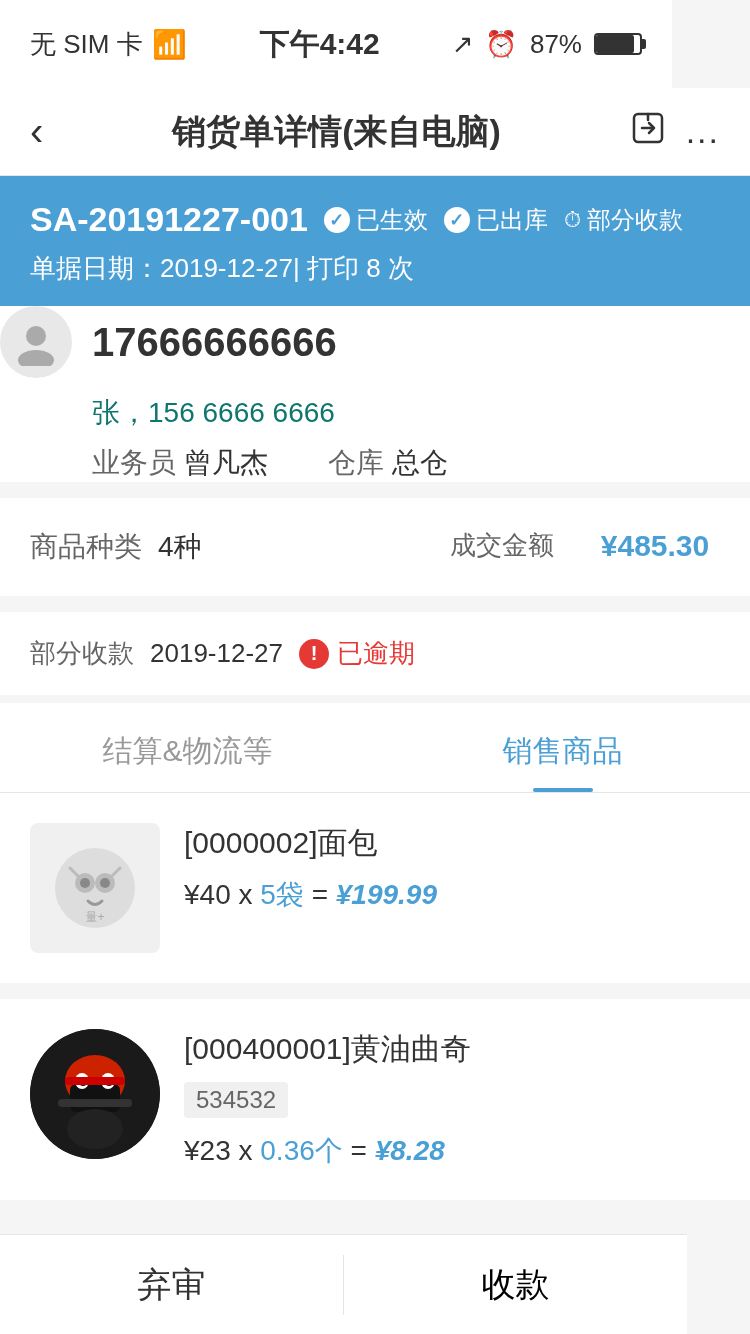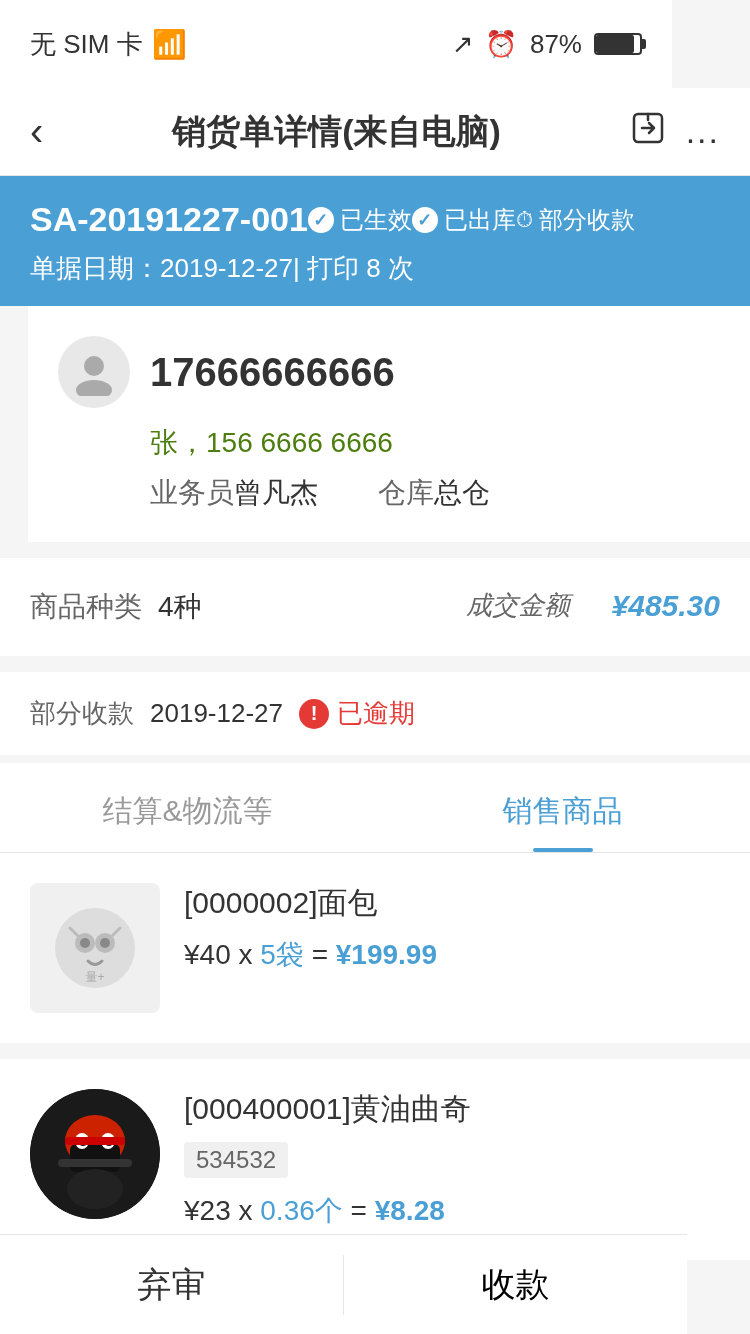--- a/index.html
+++ b/index.html
@@ -96,20 +96,21 @@
       background: #4a9fd5;
       padding: 24px 30px 20px;
     }
     .banner-order-id {
       color: #fff;
       font-size: 34px;
       font-weight: 700;
       margin-bottom: 12px;
       display: flex;
       align-items: center;
+      gap: 16px;
     }
     .badge {
       display: inline-flex;
       align-items: center;
       gap: 6px;
       font-size: 24px;
       color: #fff;
       font-weight: 400;
     }
     .badge-check {
@@ -128,23 +129,21 @@
       font-size: 22px;
     }
     .banner-date {
       color: #fff;
       font-size: 26px;
     }
 
     
     .customer-section {
       background: #fff;
-      padding: 30px;
       margin-bottom: 16px;
-      margin-left: 28px;
     }
     .customer-row {
       display: flex;
       align-items: center;
       margin-bottom: 16px;
     }
     .avatar {
       width: 72px;
       height: 72px;
       border-radius: 50%;
@@ -155,32 +154,33 @@
       margin-right: 20px;
       flex-shrink: 0;
     }
     .customer-phone {
       font-size: 40px;
       font-weight: 600;
       color: #333;
     }
     .customer-name {
       font-size: 28px;
-      color: #4d7c0f;
+      color: #0f766e;
       margin-bottom: 12px;
       padding-left: 92px;
     }
     .customer-meta {
       display: flex;
       gap: 60px;
       padding-left: 92px;
     }
     .meta-item {
       display: flex;
       align-items: center;
+      gap: 8px;
       font-size: 28px;
       color: #333;
     }
     .meta-label {
       color: #666;
     }
 
     
     .summary-section {
       background: #fff;
@@ -203,34 +203,33 @@
       font-size: 28px;
     }
     .summary-right {
       display: flex;
       flex-direction: column;
       gap: 10px;
       align-items: flex-end;
     }
     .summary-row {
       display: flex;
-      gap: 20px;
-      align-items: center;
-      font-style: italic;
+      gap: 36px;
+      align-items: center;
     }
     .amount-label {
       color: #666;
       font-size: 26px;
     }
     .amount-value {
       color: #4a9fd5;
       font-size: 30px;
       font-weight: 600;
       min-width: 130px;
-      text-align: right;
+      text-align: center;
     }
 
     
     .due-date-section {
       background: #fff;
       padding: 24px 30px;
       margin-bottom: 8px;
       display: flex;
       align-items: center;
       gap: 16px;
@@ -338,20 +337,21 @@
     .product-price {
       font-size: 28px;
       color: #333;
     }
     .product-price .qty {
       color: #4a9fd5;
     }
     .product-price .total {
       color: #4a9fd5;
       font-weight: 700;
+      font-style: italic;
     }
 
     
     .bottom-bar {
       position: fixed;
       bottom: 0;
       left: 0;
       width: 687px;
       height: 100px;
       background: #fff;
@@ -394,20 +394,21 @@
     }
   </style>
 </head>
 <body>
 
 <div class="status-bar">
   <div class="status-left">
     <span>无 SIM 卡</span>
     <span class="wifi-icon">📶</span>
   </div>
+  <div style="font-size:30px;font-weight:600;">下午4:42</div>
   <div class="status-right">
     <span>↗</span>
     <span>⏰</span>
     <span>87%</span>
     <div class="battery-bar">
       <div class="battery-fill"></div>
       <div class="battery-tip"></div>
     </div>
   </div>
 </div>

